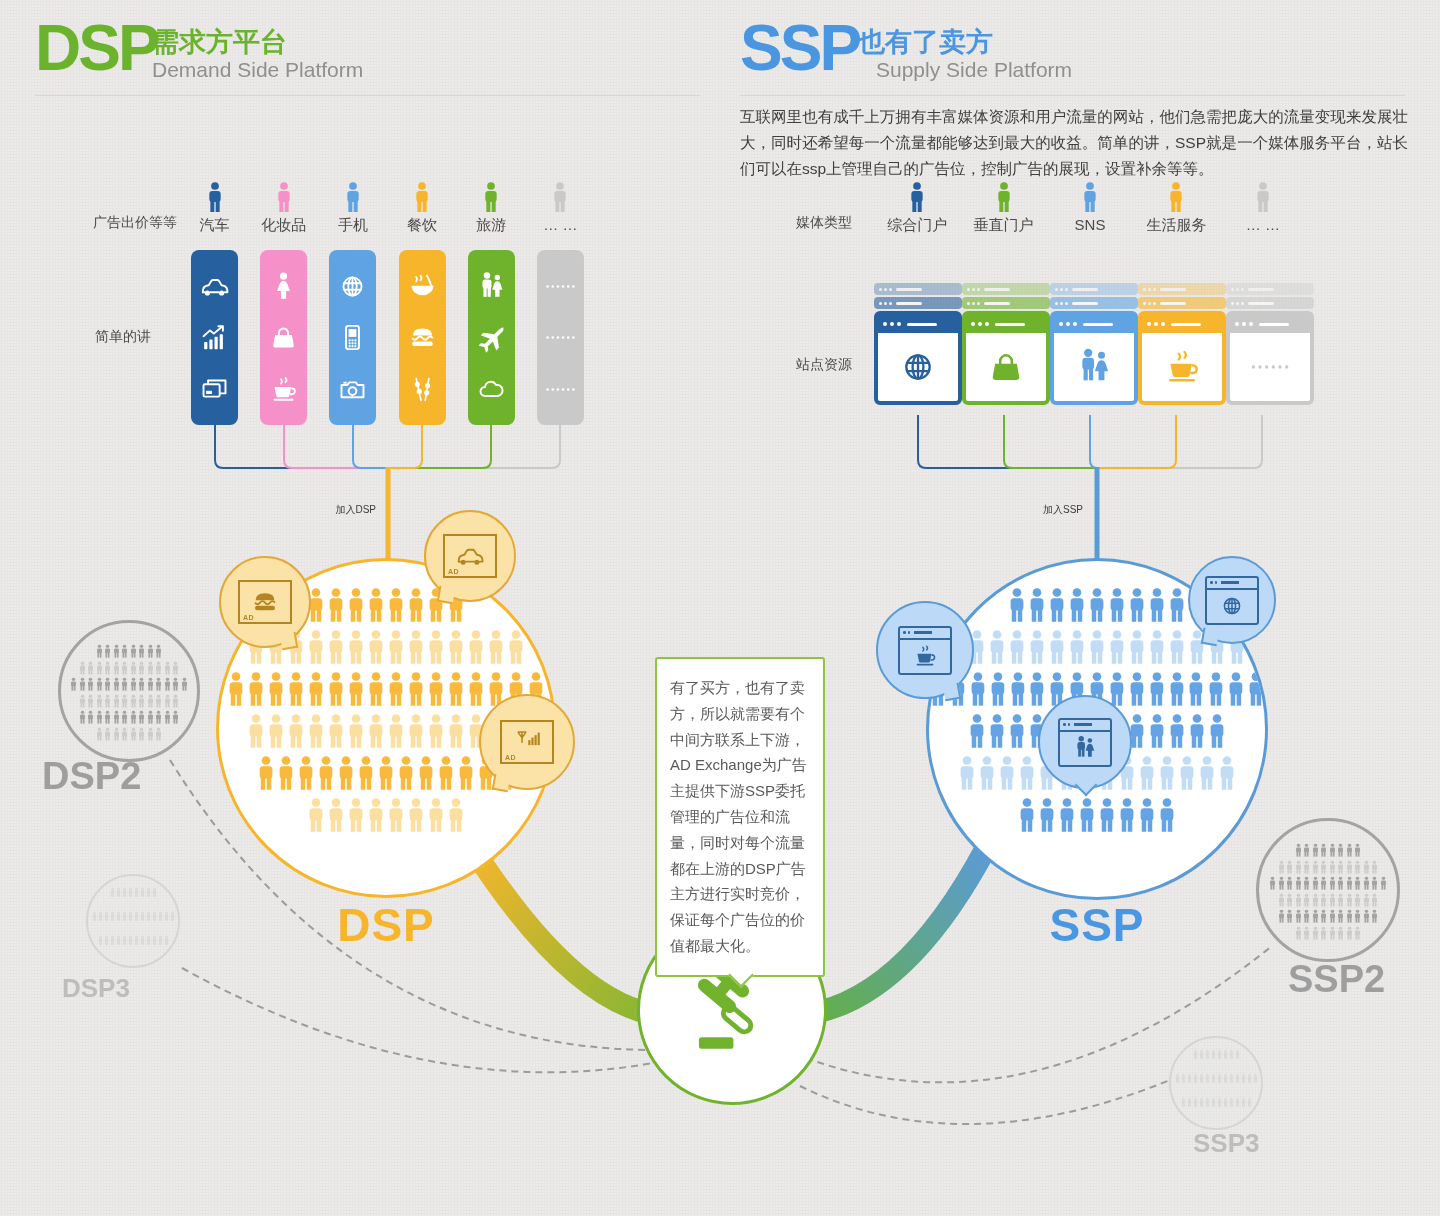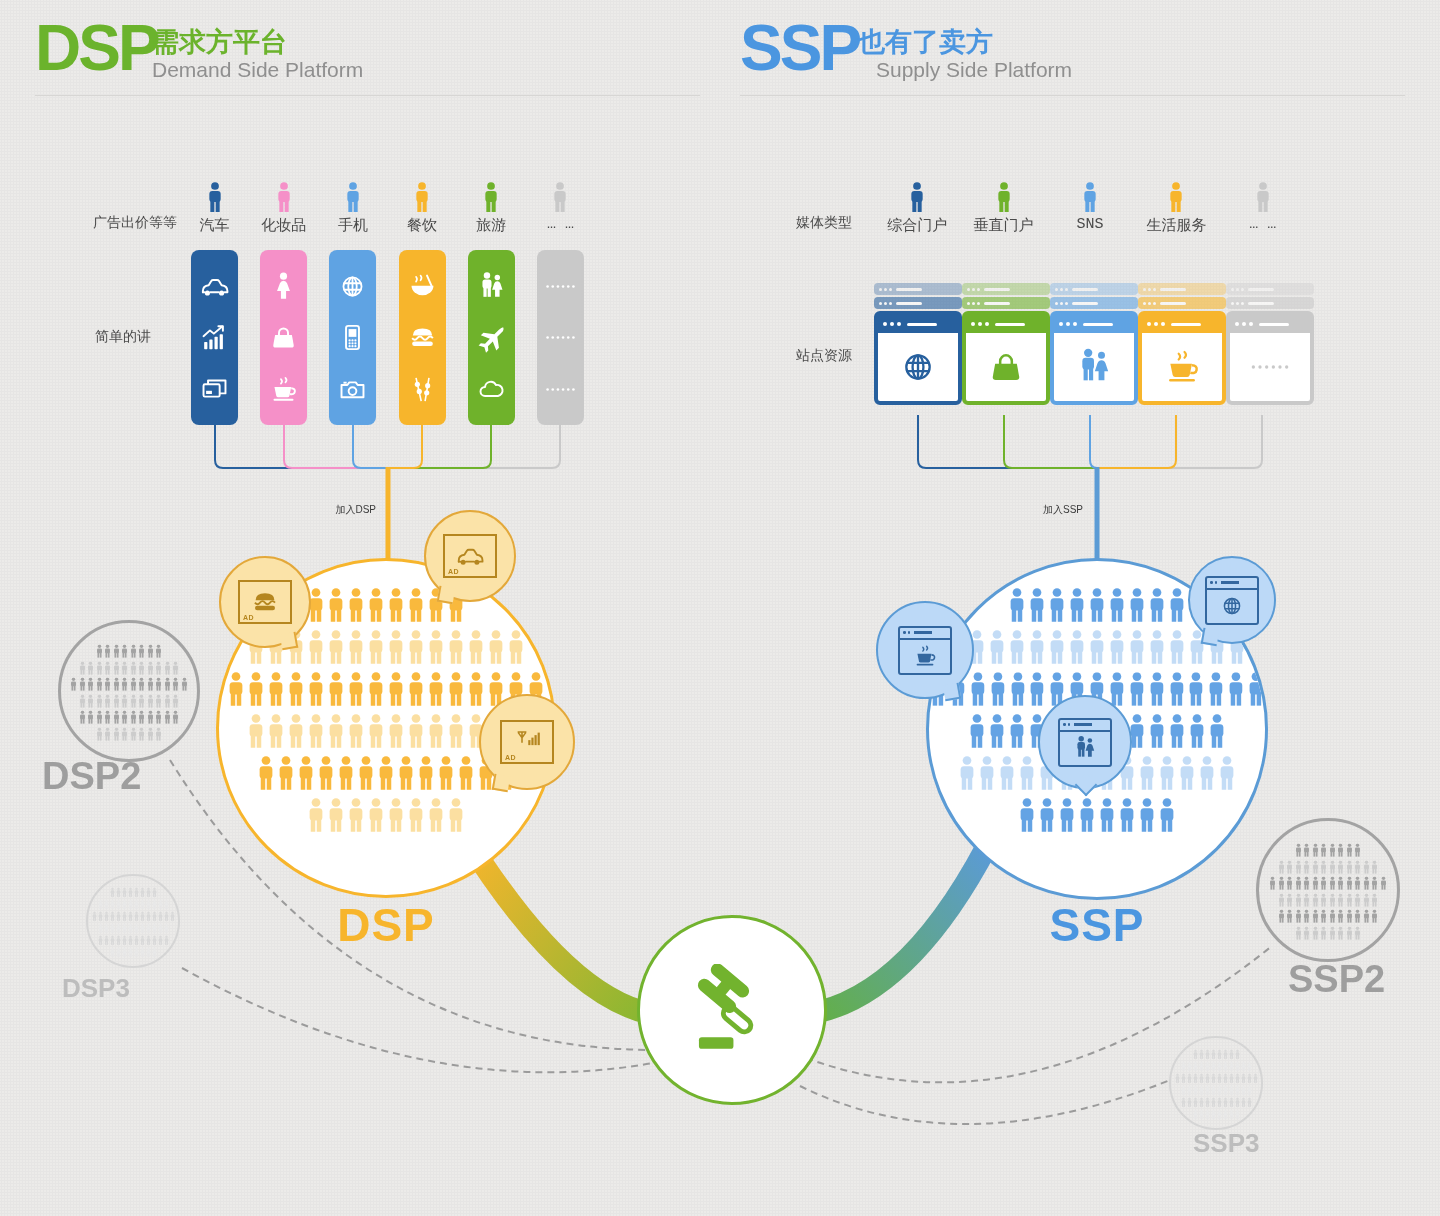--- a/index.html
+++ b/index.html
@@ -15,21 +15,21 @@
   .acro-ssp{left:740px;top:16px;color:#4b96e0;}
   .title-zh{font-size:27px;font-weight:bold;}
   .tzh-dsp{left:152px;top:24px;color:#6bb32c;}
   .tzh-ssp{left:858px;top:24px;color:#4b96e0;}
   .title-en{font-size:21px;color:#8f8f8f;}
   .ten-dsp{left:152px;top:58px;}
   .ten-ssp{left:876px;top:58px;}
   .divider{height:1px;background:#d7d6d4;top:95px;}
   .para{top:104px;font-size:15.5px;line-height:1.68;color:#3e3e3e;text-align:justify;}
   
-  .cat-row{display:flex;justify-content:center;z-index:2;font-family:Liberation Mono, monospace;}
+  .cat-row{display:flex;justify-content:center;z-index:2;}
   .cat-cell{display:flex;flex-direction:column;align-items:center;}
   .cat-person{width:26px;height:32px;}
   .cat-label{font-size:15px;color:#4a4a4a;margin-top:2px;white-space:nowrap;}
   .side-label{font-size:14px;color:#4a4a4a;z-index:2;}
   .col-row{display:flex;justify-content:space-between;z-index:2;}
   .col-cell{width:70px;display:flex;justify-content:center;}
   .col-cell-s{width:88px;display:flex;justify-content:center;}
   .column{width:47px;height:175px;border-radius:8px;display:flex;flex-direction:column;
     align-items:center;justify-content:space-evenly;color:#fff;}
   .col-icon{width:31px;height:31px;}
@@ -279,20 +279,21 @@
 
   <div class="abs acronym acro-dsp">DSP</div>
   <div class="abs title-zh tzh-dsp">需求方平台</div>
   <div class="abs title-en ten-dsp">Demand Side Platform</div>
   <div class="abs divider" style="left:35px;width:665px;"></div>
 
   <div class="abs acronym acro-ssp">SSP</div>
   <div class="abs title-zh tzh-ssp">也有了卖方</div>
   <div class="abs title-en ten-ssp">Supply Side Platform</div>
   <div class="abs divider" style="left:740px;width:665px;"></div>
+  <div class="abs para" style="left:740px;width:668px;">互联网里也有成千上万拥有丰富媒体资源和用户流量的网站，他们急需把庞大的流量变现来发展壮大，同时还希望每一个流量都能够达到最大的收益。简单的讲，SSP就是一个媒体服务平台，站长们可以在ssp上管理自己的广告位，控制广告的展现，设置补余等等。</div>
 
   <div class="abs side-label" style="left:93px;top:214px;">广告出价等等</div>
   <div class="abs cat-row" id="dsp-cats" style="left:180px;top:182px;width:415px;">
       <div class="cat-cell" style="width: 70px;">
         <svg class="cat-person" viewBox="0 0 24 48" style="color:#27609e">
           <use href="#person"></use>
         </svg>
     <div class="cat-label">汽车</div>
       </div>
       <div class="cat-cell" style="width: 70px;">
@@ -434,21 +435,21 @@
         </svg>
     <div class="cat-label">生活服务</div>
       </div>
       <div class="cat-cell" style="width: 88px;">
         <svg class="cat-person" viewBox="0 0 24 48" style="color:#c9c9c9">
           <use href="#person"></use>
         </svg>
     <div class="cat-label">… …</div>
       </div>
     </div>
-  <div class="abs side-label" style="left:796px;top:347px;text-align:center;">站点资源</div>
+  <div class="abs side-label" style="left:796px;top:356px;text-align:center;">站点资源</div>
   <div class="abs col-row" id="ssp-wins" style="left:874px;top:283px;width:432px;">
       <div class="col-cell-s">
         <div class="win-stack">
     <div class="ghost g1" style="background:#27609e">
       <span class="gdot"></span>
             <span class="gdot"></span>
             <span class="gdot"></span>
             <span class="gline"></span>
           </div>
           <div class="ghost g2" style="background:#27609e">
@@ -1136,20 +1137,21 @@
           <i></i>
         </div>
       <div class="mini-body">
           <svg class="mini-icon" viewBox="0 0 48 48">
             <use href="#couple-icon"></use>
           </svg>
         </div>
       </div>
     </div>
 
+  <div class="abs note">有了买方，也有了卖方，所以就需要有个中间方联系上下游，AD Exchange为广告主提供下游SSP委托管理的广告位和流量，同时对每个流量都在上游的DSP广告主方进行实时竞价，保证每个广告位的价值都最大化。</div>
 
   <div class="abs adx-circle">
     <svg class="gavel" viewBox="0 0 64 64">
         <use href="#gavel-icon"></use>
       </svg>
   </div>
 
   <div class="abs other-circle" id="dsp2-circle" style="left:58px;top:620px;width:142px;height:142px;border:3px solid #a3a3a3;">
     <div class="crowd" id="dsp2-crowd" style="padding-top:21px;">
         <div class="crowd-row" style="gap: 1.5px; margin-bottom: 1.5px;">

